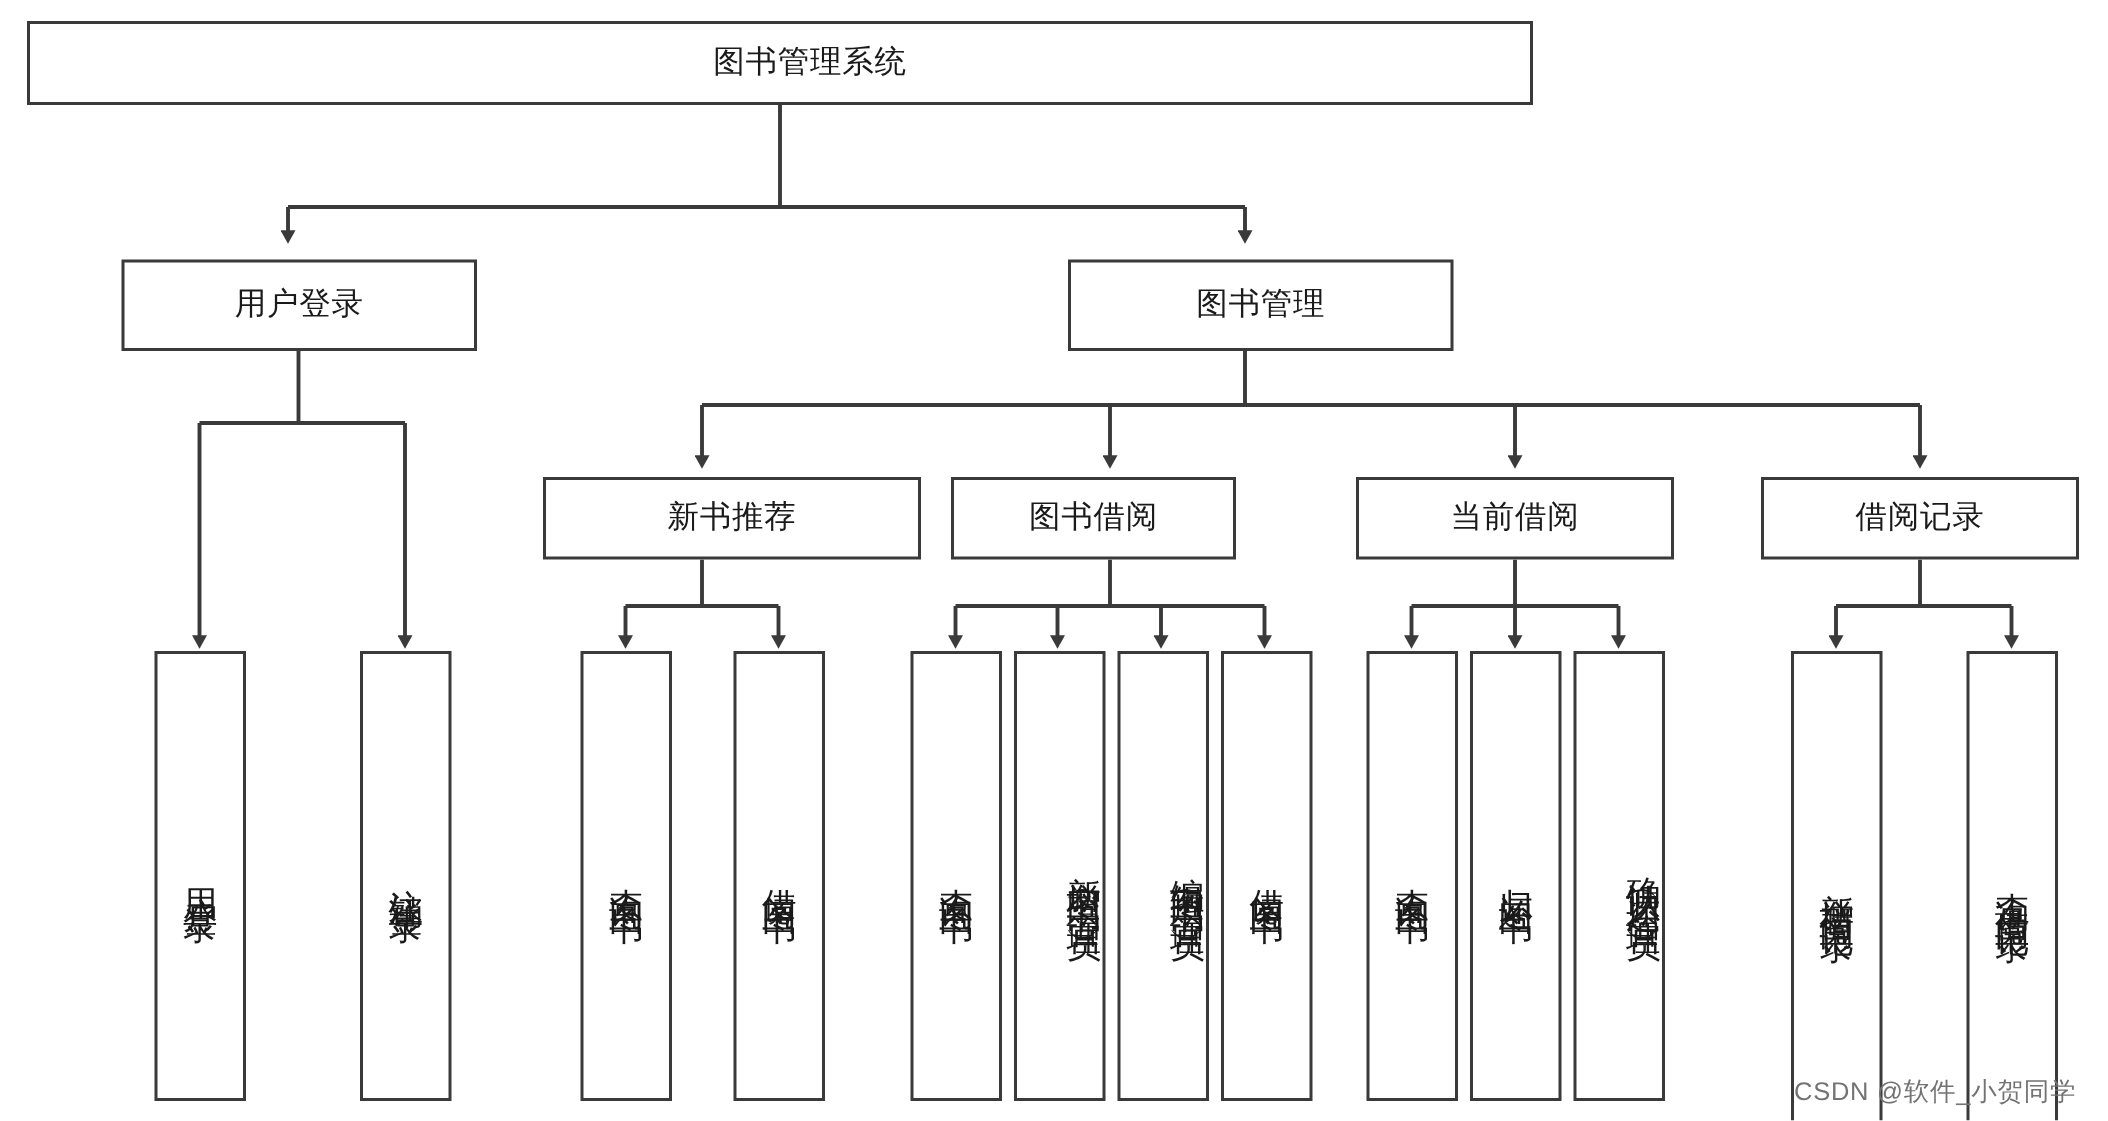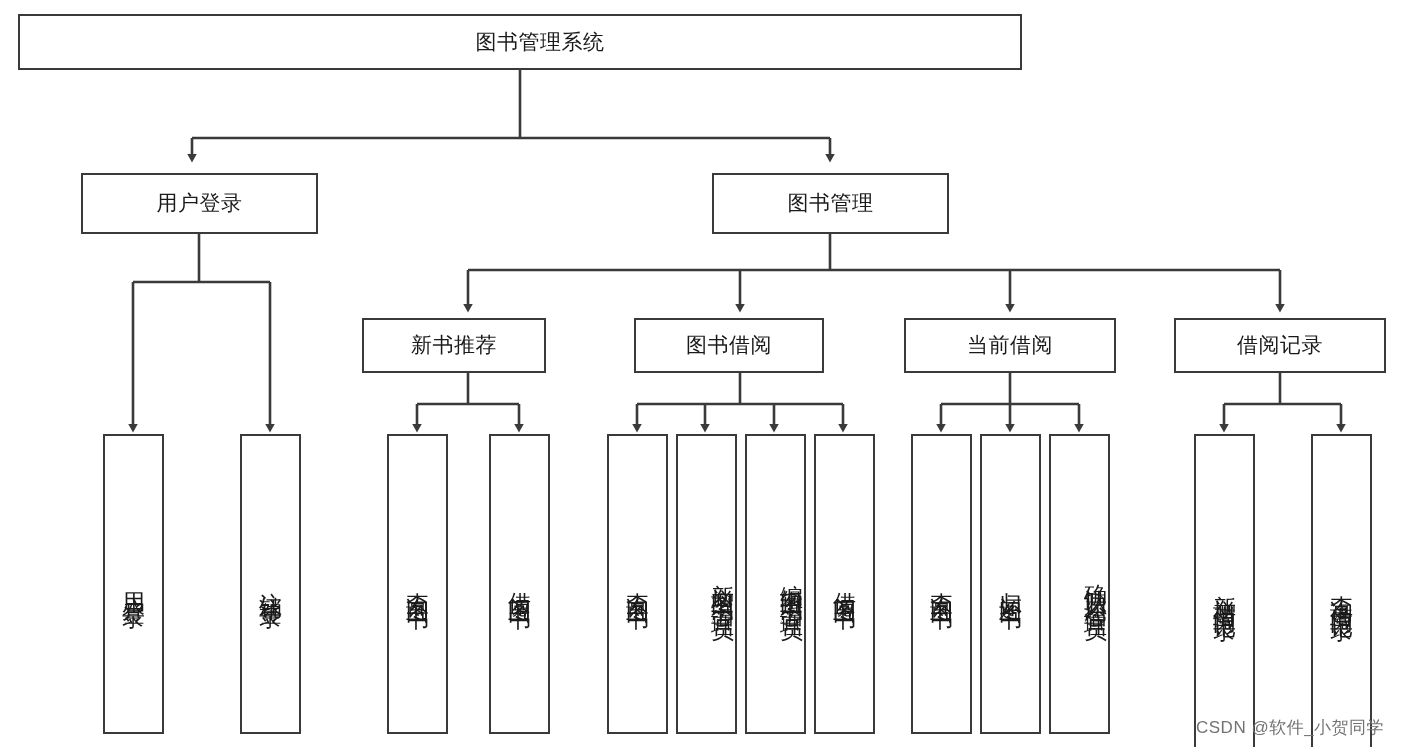--- a/index.html
+++ b/index.html
@@ -122,25 +122,25 @@
     </g>
   </svg>
 
   <div class="node node-h" style="left:18px; top:14px; width:1004px; height:56px;padding-left:40px;">
     <span>图书管理系统</span>
   </div>
 
   <div class="node node-h" style="left:81px; top:173px; width:237px; height:61px;">
     <span>用户登录</span>
   </div>
-  <div class="node node-h" style="left:712px; top:173px; width:237px; height:61px;">
+  <div class="node node-h" style="left:712px; top:173px; width:257px; height:61px;">
     <span>图书管理</span>
   </div>
 
-  <div class="node node-h" style="left:362px; top:318px; width:184px; height:55px;align-items:center;">
+  <div class="node node-h" style="left:362px; top:318px; width:252px; height:55px;align-items:center;">
     <span>新书推荐</span>
   </div>
   <div class="node node-h" style="left:634px; top:318px; width:190px; height:55px;">
     <span>图书借阅</span>
   </div>
   <div class="node node-h" style="left:904px; top:318px; width:212px; height:55px;">
     <span>当前借阅</span>
   </div>
   <div class="node node-h" style="left:1174px; top:318px; width:212px; height:55px;">
     <span>借阅记录</span>

